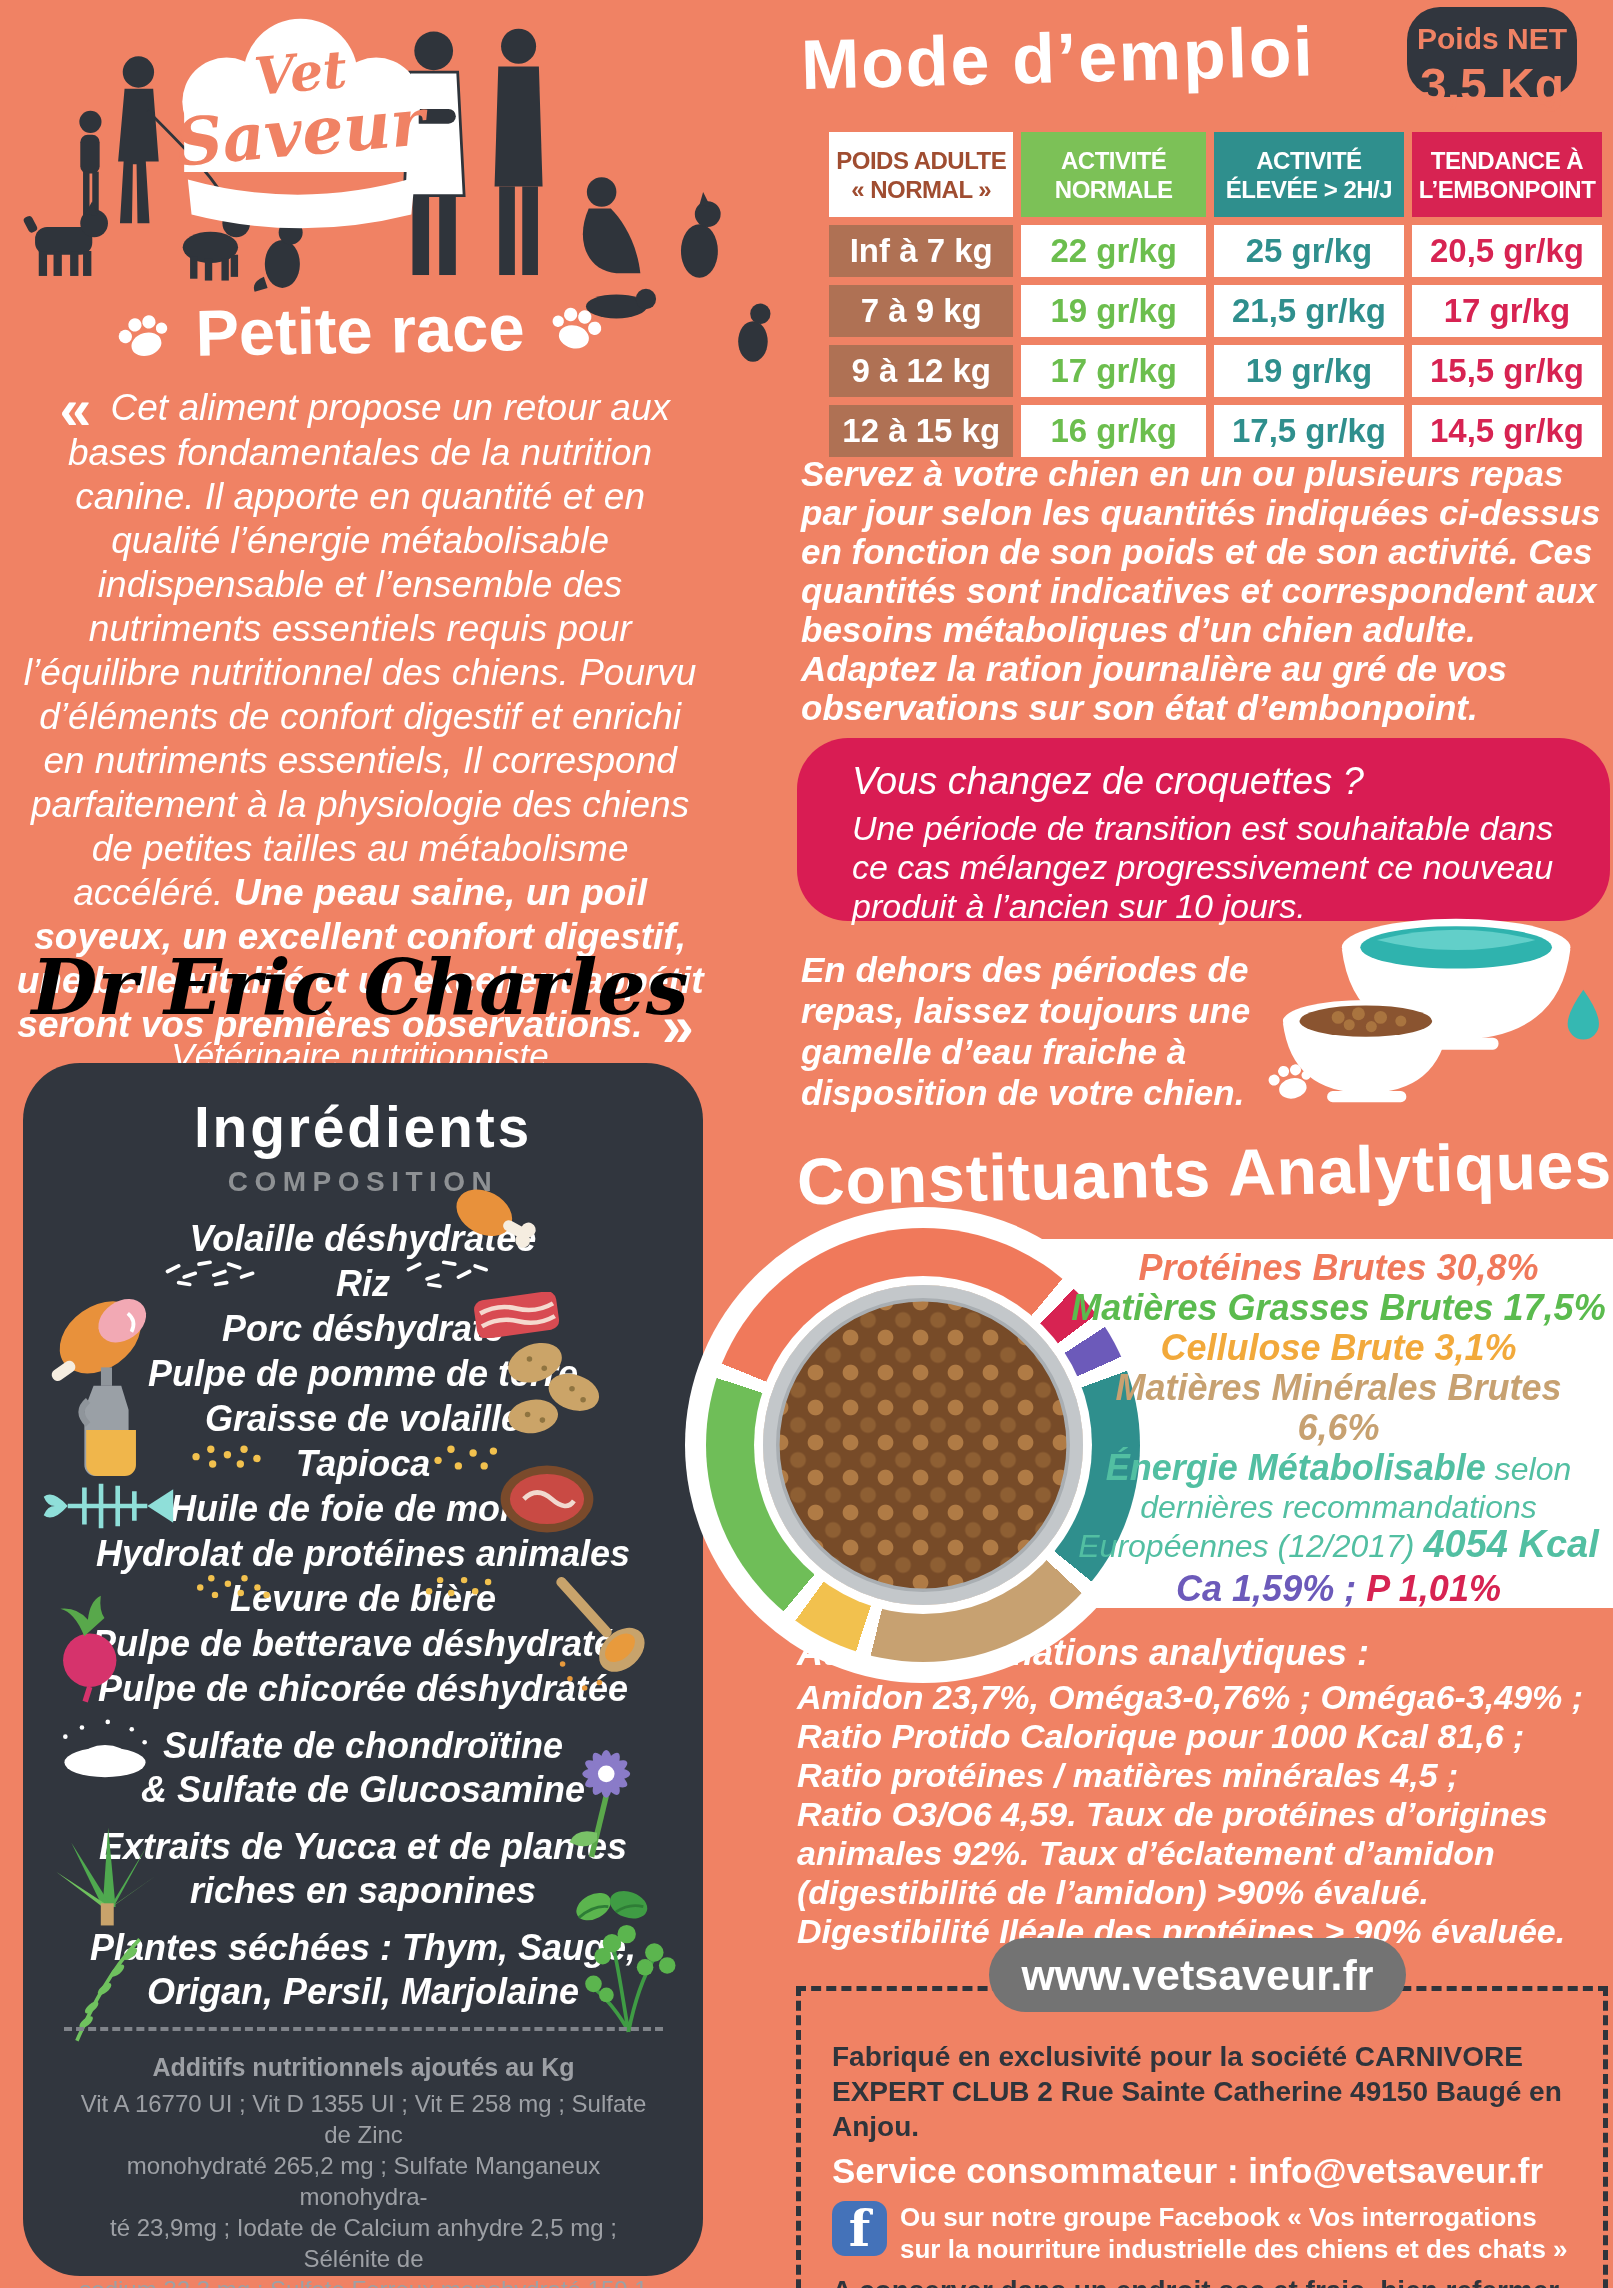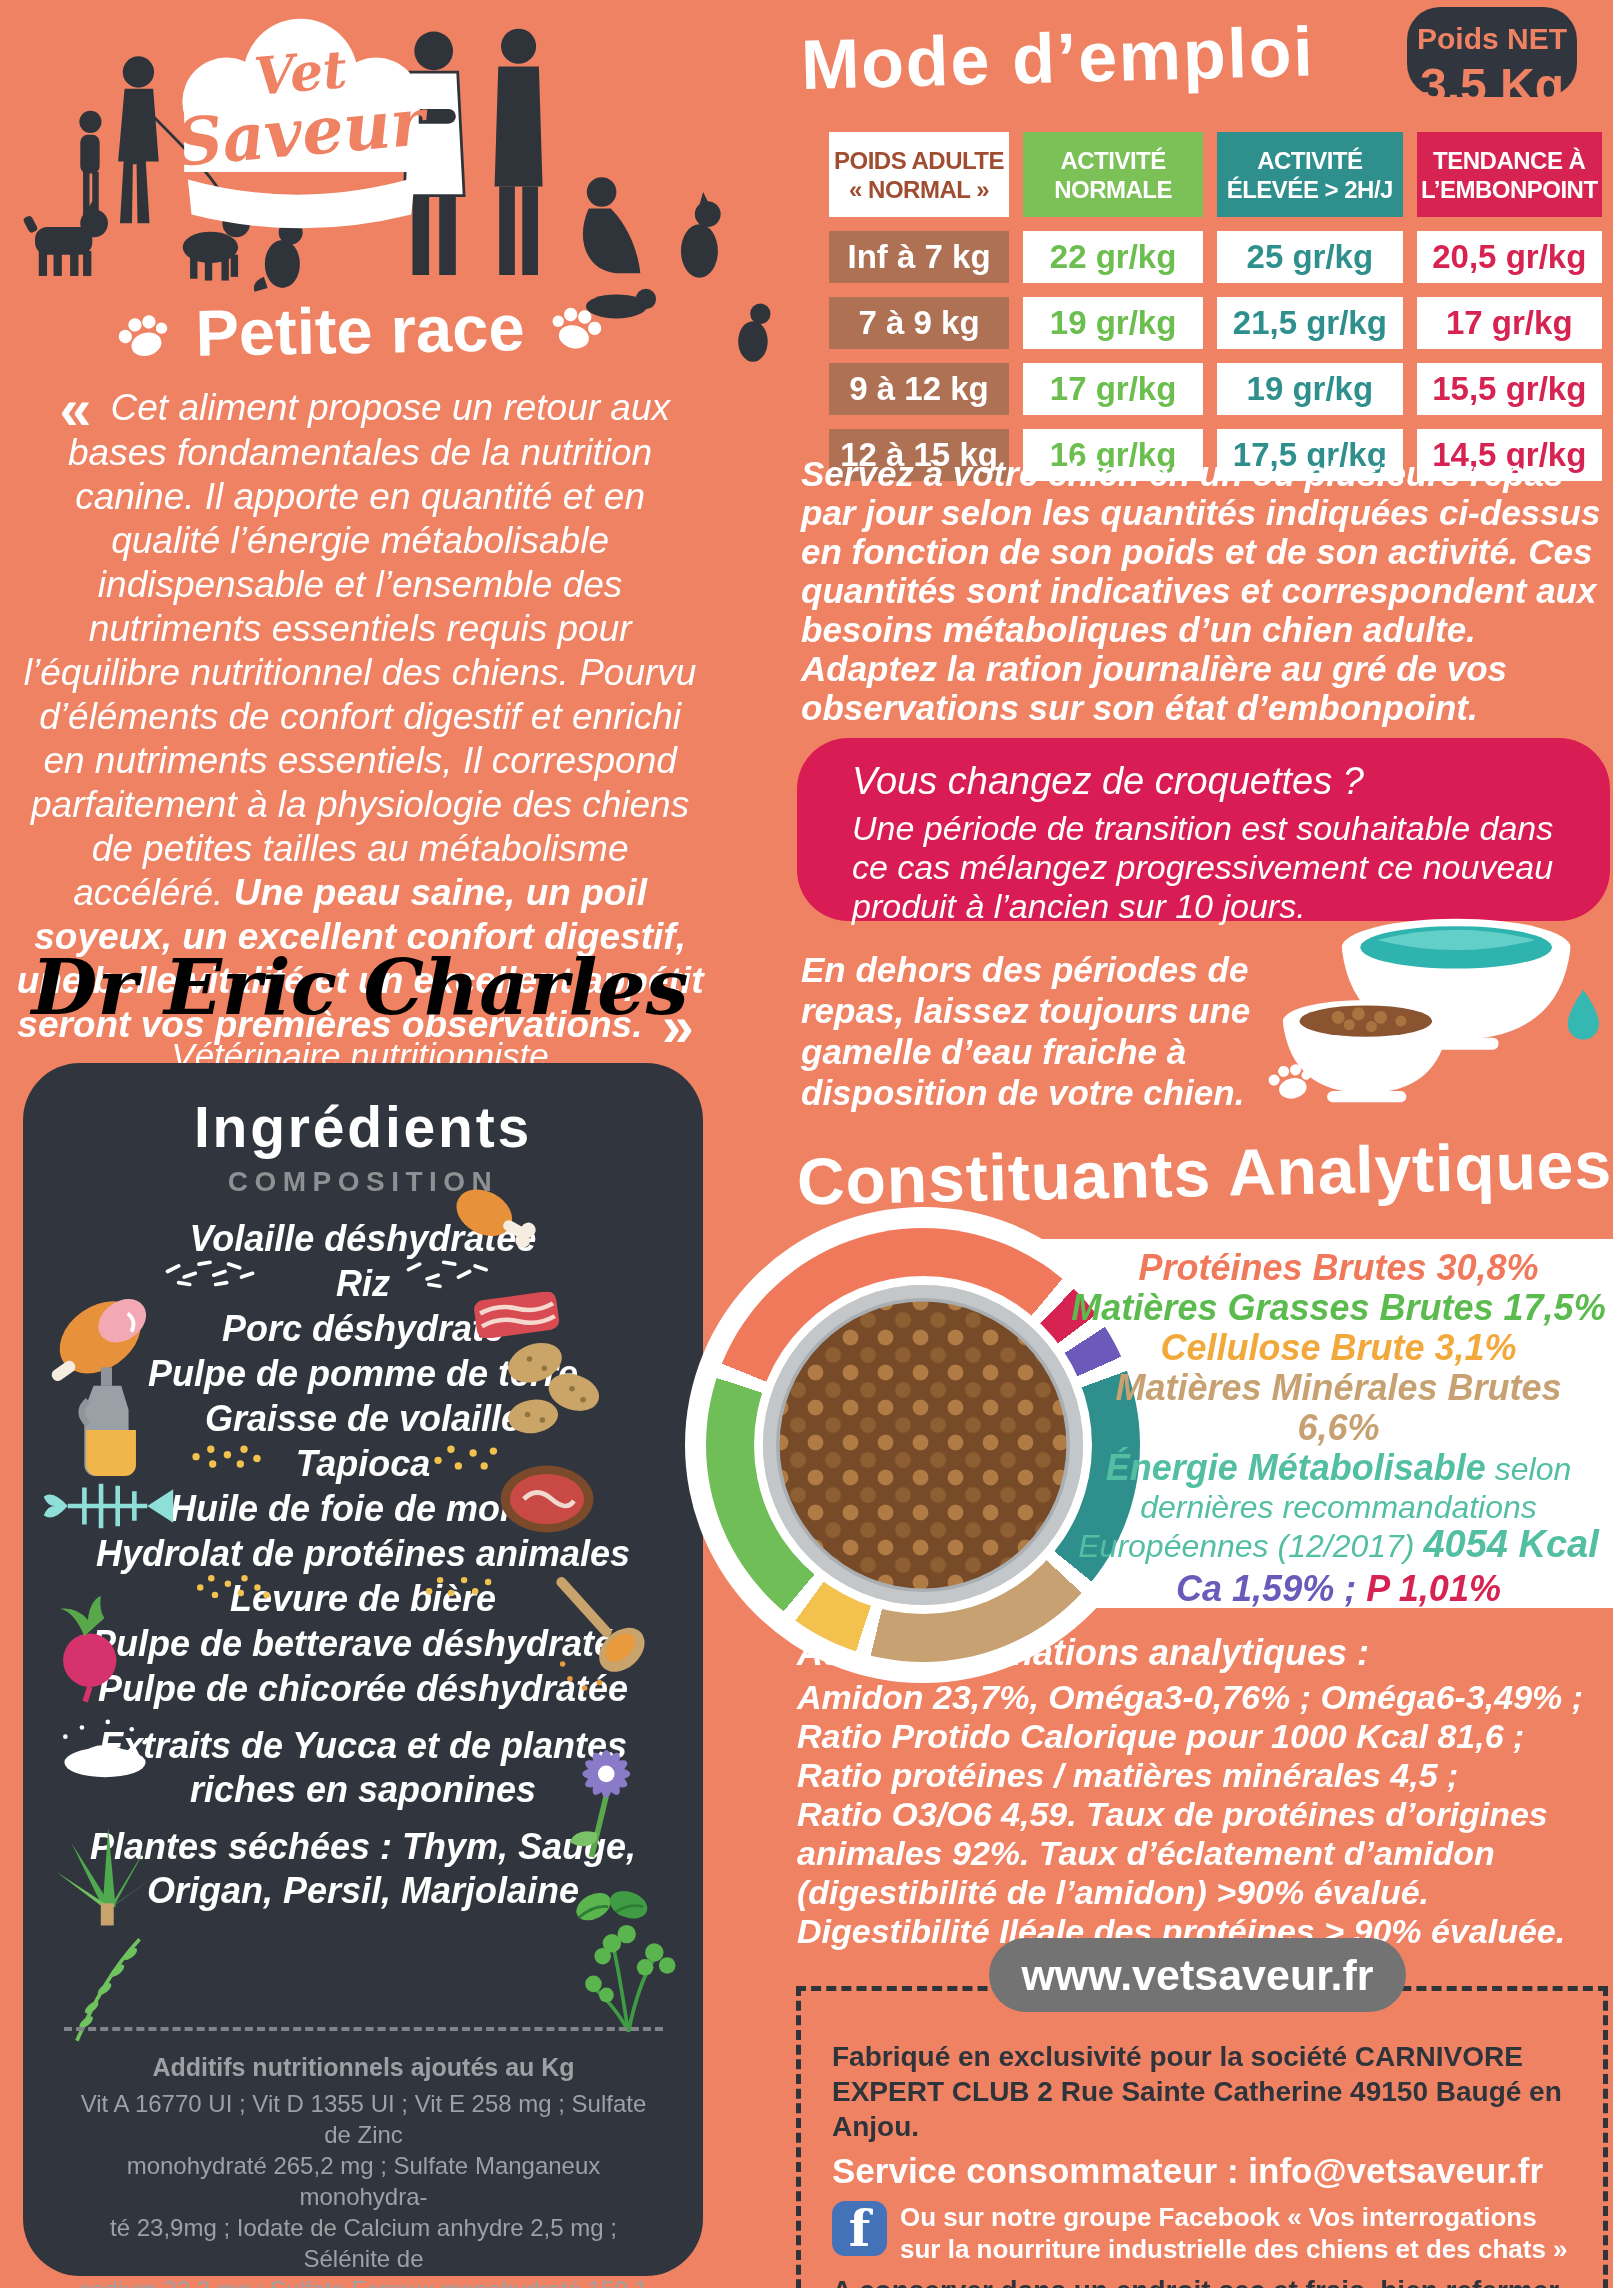--- a/index.html
+++ b/index.html
@@ -17,21 +17,21 @@
   .badge{position:absolute;left:1407px;top:7.4px;width:170px;height:90px;background:#31363E;
          border-radius:33px;text-align:center;color:#F08264;}
   .badgeLabel{margin-top:14.8px;font-size:30px;font-weight:bold;}
   .badgeValue{font-size:48px;font-weight:bold;margin-top:1.8px;}
 
   .modeTitle{position:absolute;left:801px;top:16.6px;width:609px;color:#fff;font-size:70px;
              font-weight:bold;letter-spacing:1.8px;transform:rotate(-1.5deg);}
 
   
   .table{position:absolute;left:829px;top:132px;width:773px;display:grid;
-         grid-template-columns:1fr 1fr 1.03fr 1.03fr;grid-template-rows:85px 52px 52px 52px 52px;gap:14px;}
+         grid-template-columns:1fr 1fr 1.03fr 1.03fr;grid-template-rows:85px 52px 52px 52px 52px;gap:8px;}
   .cell{display:flex;flex-direction:column;align-items:center;justify-content:center;font-weight:bold;}
   .hcell{font-size:24px;line-height:29px;color:#fff;text-align:center;letter-spacing:-0.5px;}
   .h0{background:#fff;color:#A04D31;}
   .h1{background:#7CC157;}
   .h2{background:#2F8F8D;}
   .h3{background:#D72352;}
   .rlabel{background:#AF7154;color:#fff;font-size:33px;}
   .rdata{background:#fff;font-size:33px;}
   .t-green{color:#6CBE4E}.t-teal{color:#2F8F8D}.t-red{color:#D72352}
 
@@ -306,20 +306,22 @@
       <div class="ingItem">Riz</div>
       <div class="ingItem">Porc déshydraté</div>
       <div class="ingItem">Pulpe de pomme de terre</div>
       <div class="ingItem">Graisse de volaille</div>
       <div class="ingItem">Tapioca</div>
       <div class="ingItem">Huile de foie de morue</div>
       <div class="ingItem">Hydrolat de protéines animales</div>
       <div class="ingItem">Levure de bière</div>
       <div class="ingItem">Pulpe de betterave déshydratée</div>
       <div class="ingItem">Pulpe de chicorée déshydratée</div>
+      <div class="ingItem gap">Sulfate de chondroïtine
+&amp; Sulfate de Glucosamine</div>
       <div class="ingItem gap">Extraits de Yucca et de plantes
 riches en saponines</div>
       <div class="ingItem gap">Plantes séchées : Thym, Sauge,
 Origan, Persil, Marjolaine</div>
     </div>
 
     <svg class="icon" style="left:420px;top:111px" width="102" height="92" viewBox="0 0 110 100">
       <g transform="rotate(28 55 50)">
         <ellipse cx="42" cy="48" rx="32" ry="23" fill="#E8913B"></ellipse>
         <rect x="66" y="42" width="26" height="12" rx="6" fill="#F5EDE0"></rect>

